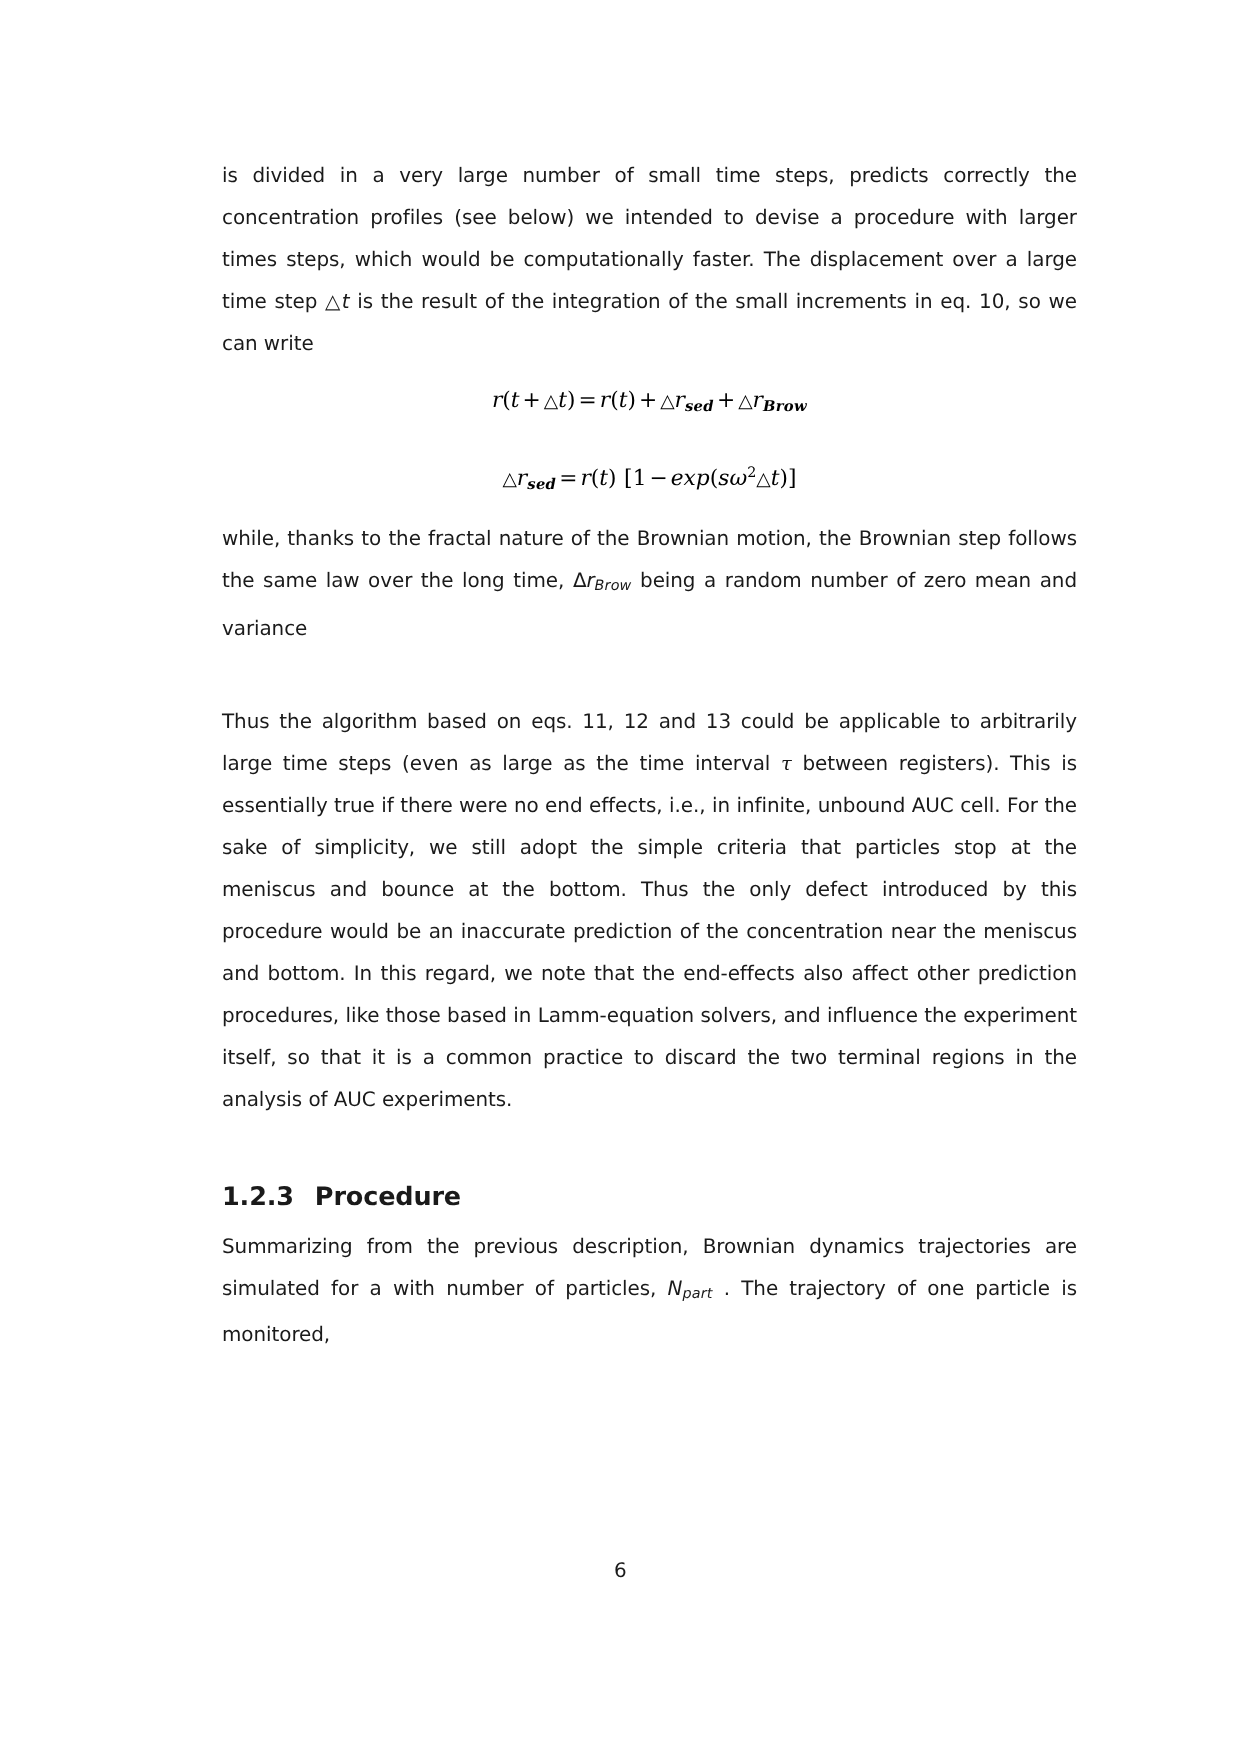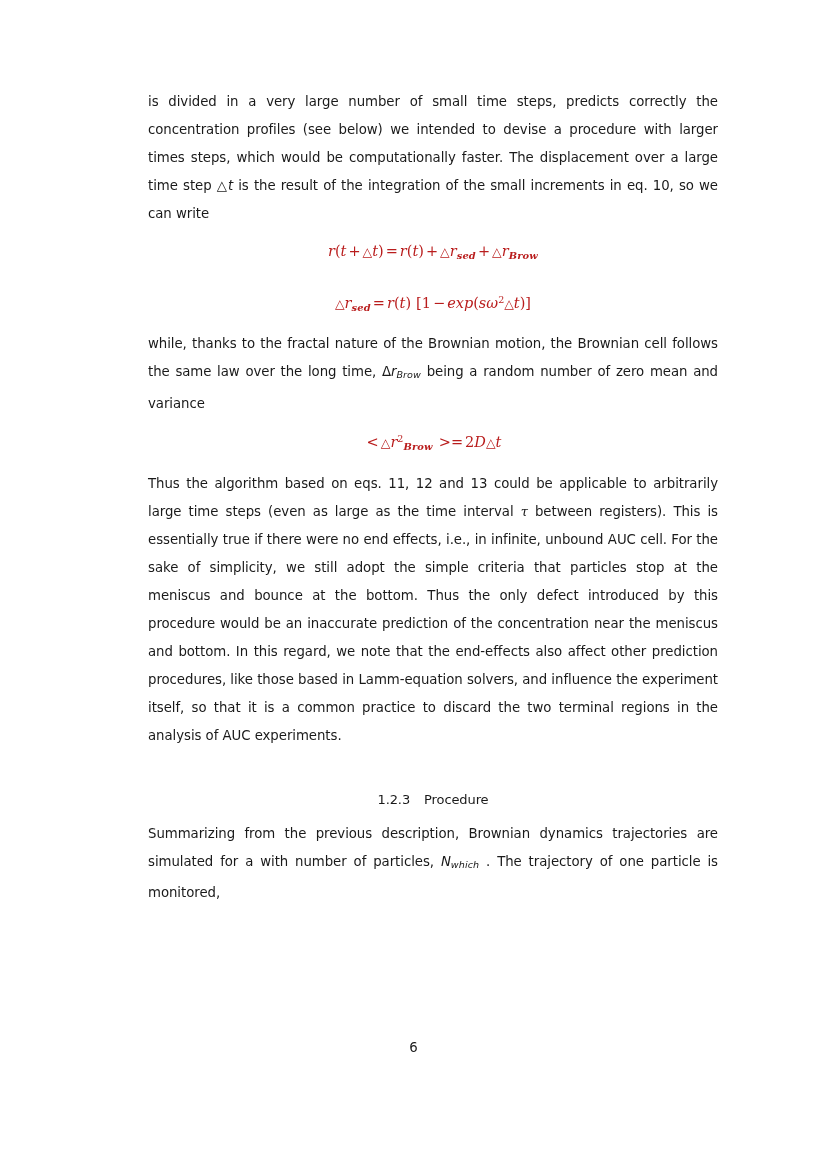--- a/index.html
+++ b/index.html
@@ -17,36 +17,36 @@
     overflow: hidden;
   }
   .page {
     position: absolute;
     inset: 0;
     background: #ffffff;
   }
   .content {
     position: absolute;
     left: 148px;
-    top: 88px;
+    top: 104px;
     width: 570px;
   }
   p.body-text {
     margin: 0 0 0 0;
     font-size: 13.3px;
     line-height: 28px;
     text-align: justify;
     text-justify: inter-word;
     letter-spacing: -0.05px;
     color: #1a1a1a;
   }
   .eq-block {
     text-align: center;
     font-family: "DejaVu Serif", serif;
-    color: #b91c1c;
+    color: #000000;
     font-size: 14.5px;
     line-height: 1;
     white-space: nowrap;
   }
   .eq-inner { display: inline-block; }
   .mi { font-style: italic; font-family: "DejaVu Serif", serif; }
   .mn { font-style: normal; font-family: "DejaVu Serif", serif; }
   .mo { font-style: normal; font-family: "DejaVu Serif", serif; padding: 0 2px; }
   .tri { font-style: normal; font-family: "DejaVu Sans", sans-serif; font-size: 12.5px; }
   sub.msub {
@@ -71,26 +71,25 @@
     font-style: italic;
     vertical-align: -0.25em;
     letter-spacing: 0.1px;
   }
   .inline-tau {
     font-family: "DejaVu Serif", serif;
     font-style: italic;
     font-size: 13px;
   }
   h3.section-heading {
-    font-size: 13px;
-    font-weight: normal;
+    font-size: 17px;
+    font-weight: bold;
     margin: 0;
     line-height: 24px;
     letter-spacing: -0.1px;
-    text-align: center;
   }
   h3.section-heading .sec-num { margin-right: 14px; }
   .page-number {
     position: absolute;
     left: 0;
     right: 0;
     top: 1040px;
     text-align: center;
     font-size: 13.3px;
     font-family: "DejaVu Sans", sans-serif;
@@ -120,37 +119,34 @@
 
 
     <div class="spacer-eq-top"></div>
 
     <div class="eq-block">
       <span class="eq-inner"><span class="tri">△</span><span class="mi">r</span><sub class="msub">sed</sub><span class="mo">=</span><span class="mi">r</span><span class="mn">(</span><span class="mi">t</span><span class="mn">)</span><span class="mn" style="padding-left:5px">[</span><span class="mn">1</span><span class="mo">−</span><span class="mi">exp</span><span class="mn">(</span><span class="mi">s</span><span class="mi">ω</span><sup class="msup">2</sup><span class="tri">△</span><span class="mi">t</span><span class="mn">)</span><span class="mn">]</span></span>
     </div>
 
     <div class="spacer-eq-bottom"></div>
 
-    <p class="body-text"><span>while, thanks to the fractal nature of the Brownian motion, the Brownian cell follows the same law over the long time, </span><span class="inline-math"><span>Δ</span><i>r</i><sub>Brow</sub></span><span> being a random number of zero mean and variance</span></p>
+    <p class="body-text"><span>while, thanks to the fractal nature of the Brownian motion, the Brownian step follows the same law over the long time, </span><span class="inline-math"><span>Δ</span><i>r</i><sub>Brow</sub></span><span> being a random number of zero mean and variance</span></p>
 
     <div class="spacer-eq-top"></div>
 
-    <div class="eq-block">
-      <span class="eq-inner"><span class="mo">&lt;</span><span class="tri">△</span><span class="mi">r</span><sup class="msup">2</sup><sub class="msub">Brow</sub><span class="mo" style="padding-left:6px">&gt;=</span><span class="mn">2</span><span class="mi">D</span><span class="tri">△</span><span class="mi">t</span></span>
-    </div>
 
     <div class="spacer-eq-bottom"></div>
 
     <p class="body-text"><span>Thus the algorithm based on eqs.  11, 12 and 13 could be applicable to arbitrarily large time steps (even as large as the time interval </span><span class="inline-tau">τ</span><span> between registers).  This is essentially true if there were no end effects, i.e., in infinite, unbound AUC cell. For the sake of simplicity, we still adopt the simple criteria that particles stop at the meniscus and bounce at the bottom.  Thus the only defect introduced by this procedure would be an inaccurate prediction of the concentration near the meniscus and bottom.  In this regard, we note that the end-effects also affect other prediction procedures, like those based in Lamm-equation solvers, and influence the experiment itself, so that it is a common practice to discard the two terminal regions in the analysis of AUC experiments.</span></p>
 
     <div class="spacer-heading-top"></div>
 
     <h3 class="section-heading"><span class="sec-num">1.2.3</span><span>Procedure</span></h3>
 
     <div class="spacer-heading-bottom"></div>
 
-    <p class="body-text"><span>Summarizing from the previous description, Brownian dynamics trajectories are simulated for a with number of particles, </span><span class="inline-math"><i>N</i><sub>which</sub></span><span> . The trajectory of one particle is monitored,</span></p>
+    <p class="body-text"><span>Summarizing from the previous description, Brownian dynamics trajectories are simulated for a with number of particles, </span><span class="inline-math"><i>N</i><sub>part</sub></span><span> . The trajectory of one particle is monitored,</span></p>
 
   </div>
 
   <div class="page-number">6</div>
 
 </div>
 
 </body></html>

